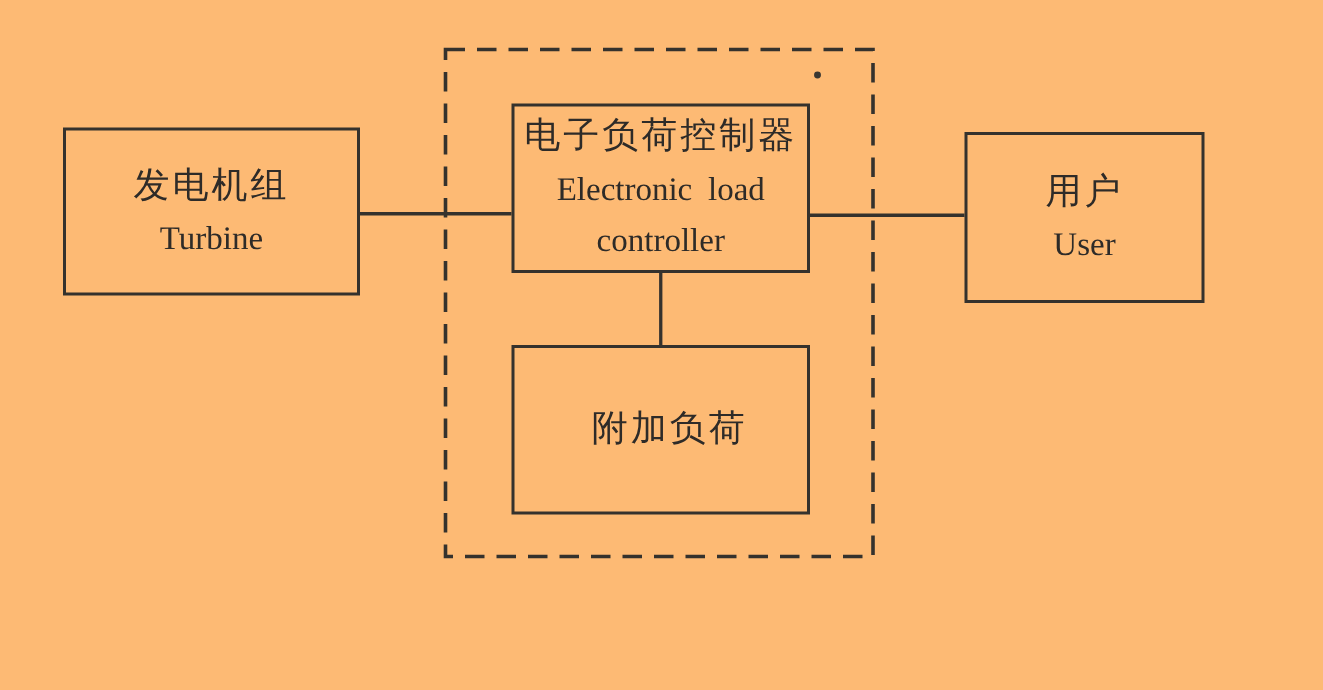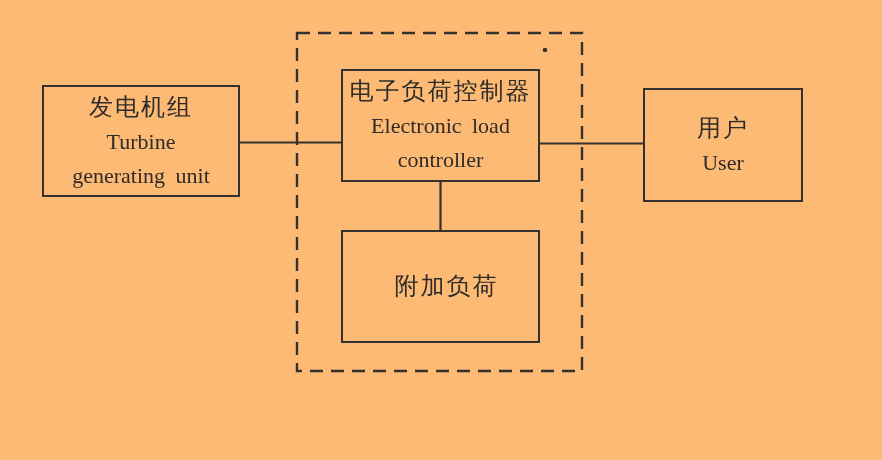--- a/index.html
+++ b/index.html
@@ -66,21 +66,20 @@
     <line x1="540" y1="143.5" x2="643" y2="143.5" stroke="#35322d" stroke-width="2.2"></line>
 
     <line x1="440.5" y1="182" x2="440.5" y2="230" stroke="#35322d" stroke-width="2.2"></line>
 
     <circle cx="545" cy="50" r="2.3" fill="#3a3732"></circle>
   </svg>
 
   <div class="box box-generator">
     <div class="zh">发电机组</div>
     <div class="en">Turbine</div>
-    <div class="en">generating unit</div>
   </div>
 
   <div class="box box-controller">
     <div class="zh">电子负荷控制器</div>
     <div class="en">Electronic load</div>
     <div class="en">controller</div>
   </div>
 
   <div class="box box-extra">
     <div class="zh">附加负荷</div>

